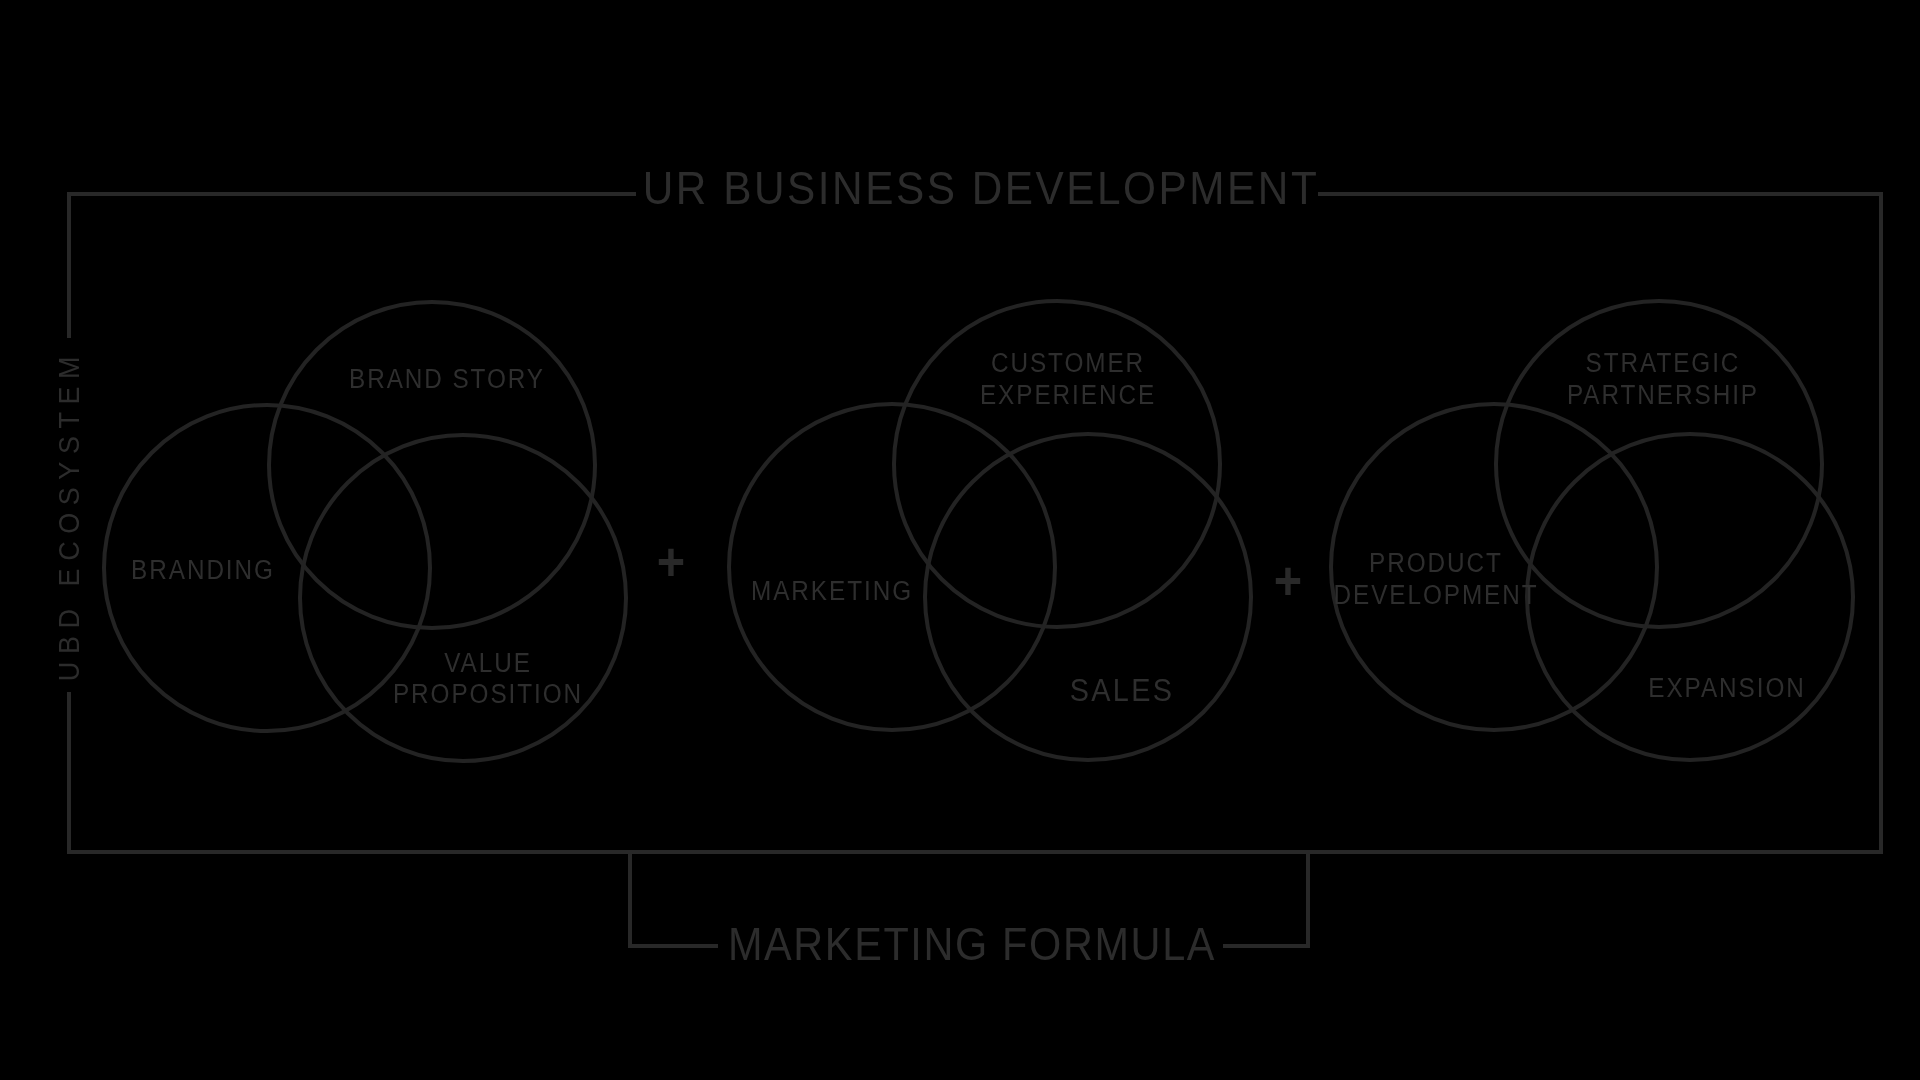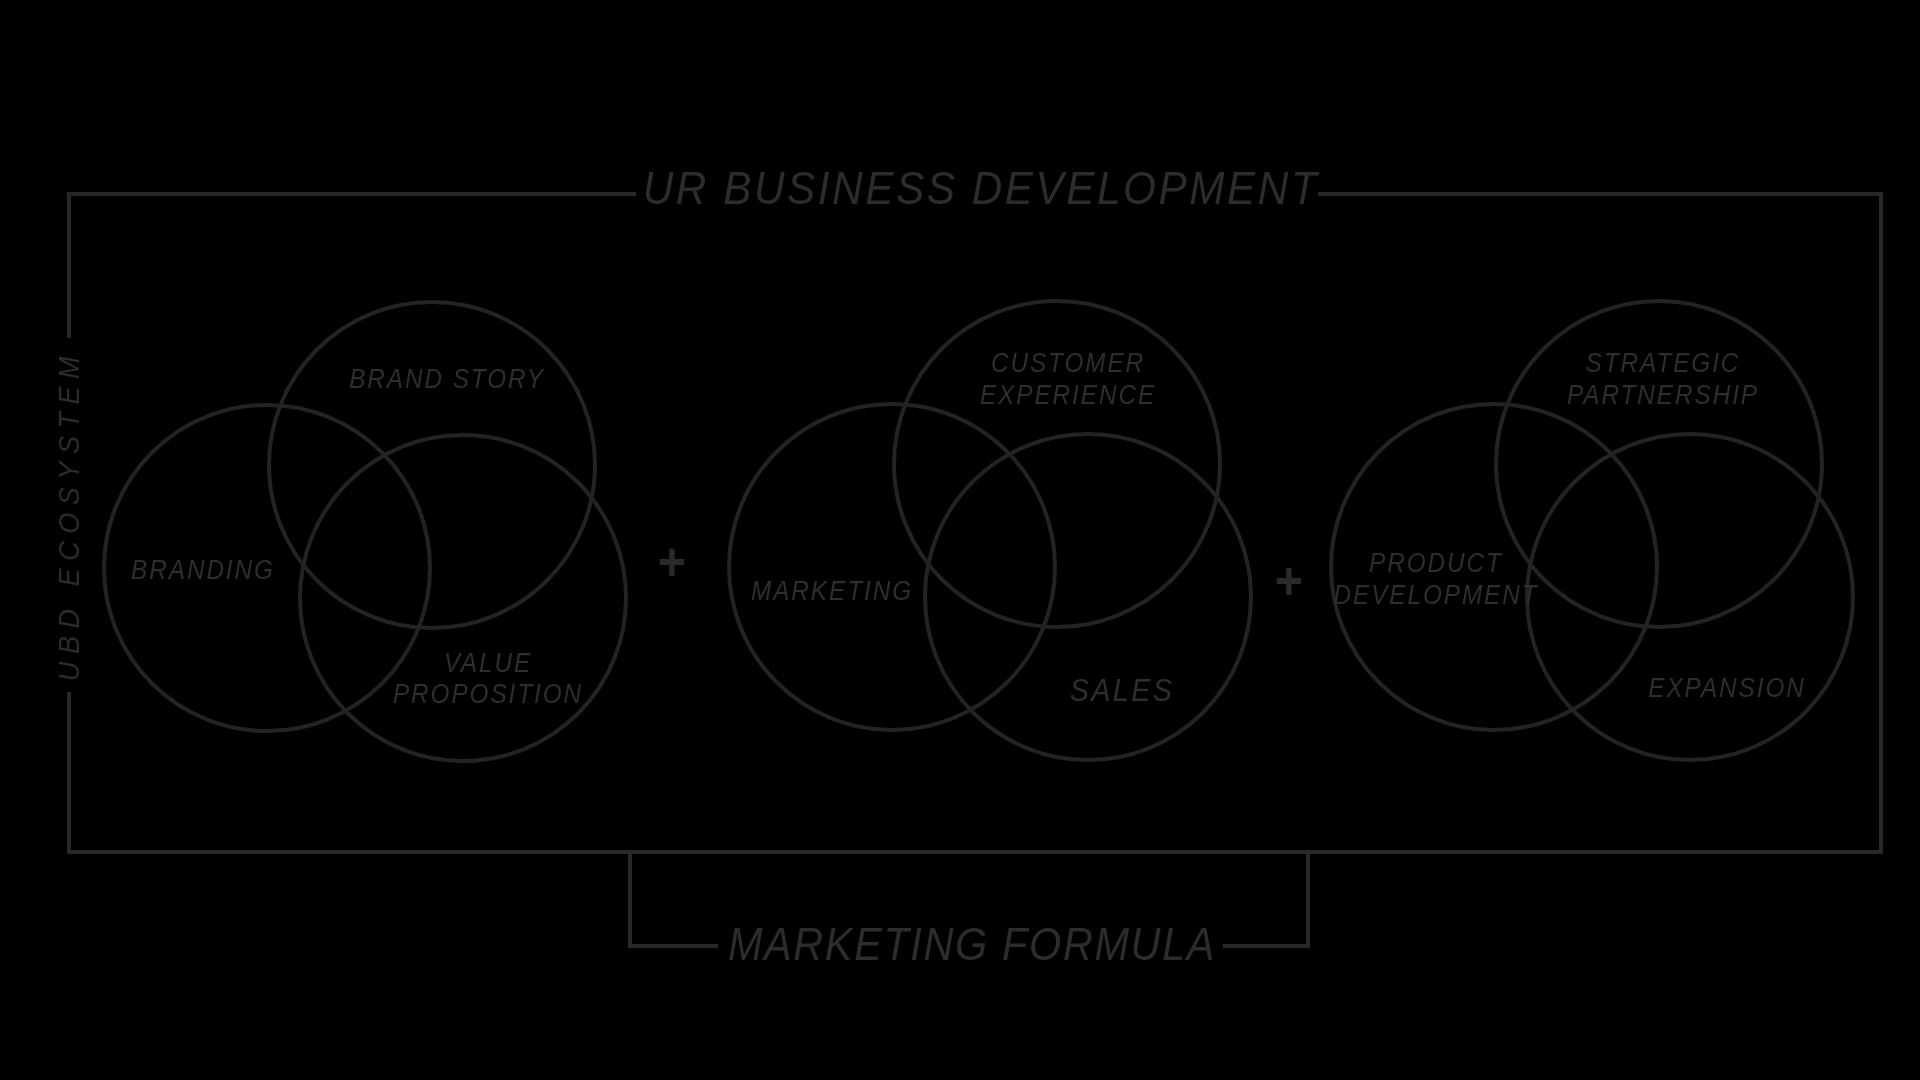--- a/index.html
+++ b/index.html
@@ -1,17 +1,17 @@
 <!DOCTYPE html>
 <html><head>
 <meta charset="utf-8">
 <style>
   html,body{margin:0;padding:0;background:#000;}
   body{width:1920px;height:1080px;overflow:hidden;font-family:"Liberation Sans",sans-serif;}
-  .stage{position:absolute;left:0;top:0;width:1920px;height:1080px;background:#000;font-style:italic;}
+  .stage{position:absolute;left:0;top:0;width:1920px;height:1080px;background:#000;}
   svg.layer{position:absolute;left:0;top:0;}
 
   .txt{position:absolute;color:#2e2e2e;white-space:nowrap;text-align:center;
        transform:translate(-50%,-50%) scaleX(0.9);transform-origin:center;}
   .title{font-size:47px;letter-spacing:0.06em;color:#2c2c2c;}
   .footer-label{font-size:46px;letter-spacing:0.04em;color:#2c2c2c;}
   .side-label{font-size:30px;letter-spacing:0.28em;color:#2c2c2c;
        transform:translate(-50%,-50%) rotate(-90deg) scaleX(0.9);}
   .lbl{font-size:27px;letter-spacing:0.08em;line-height:32px;color:#2e2e2e;}
   .lbl .line{display:block;}

